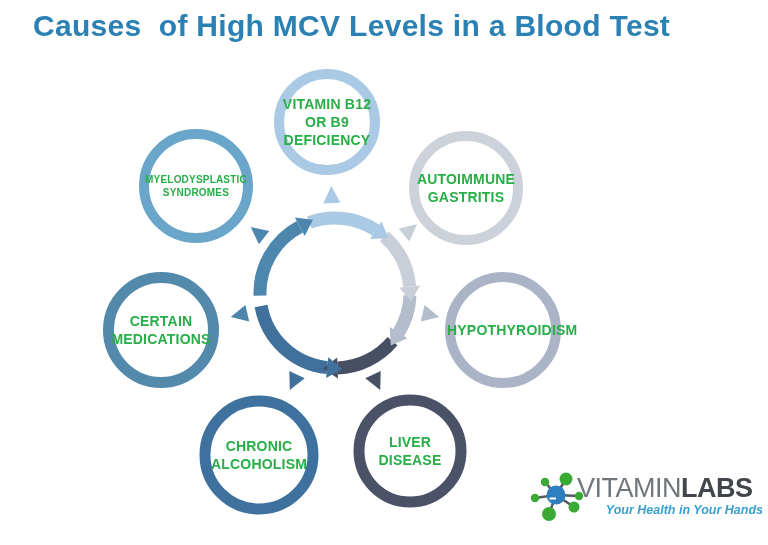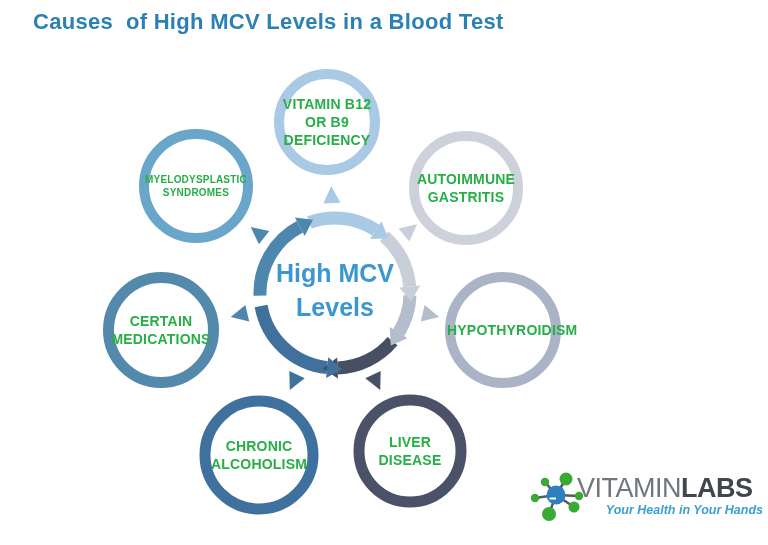--- a/index.html
+++ b/index.html
@@ -3,21 +3,21 @@
 <meta charset="utf-8">
 <style>
   * { margin:0; padding:0; box-sizing:border-box; }
   html,body { background:#ffffff; }
   .stage {
     position:relative; width:768px; height:545px; background:#ffffff;
     font-family:"Liberation Sans", sans-serif; overflow:hidden;
   }
   .title {
     position:absolute; left:33px; top:9px;
-    font-size:22px; font-weight:bold; letter-spacing:0.3px;
+    font-size:30px; font-weight:bold; letter-spacing:0.3px;
     white-space:pre; color:var(--title_color,#2b80b4);
   }
   .diagram-svg { position:absolute; left:0; top:0; }
   .cause-label {
     position:absolute; transform:translate(-50%,-50%);
     width:104px; text-align:center; white-space:pre-line;
     font-size:14px; font-weight:bold; line-height:1.3;
     letter-spacing:0.2px; color:var(--label_green,#27ae47);
   }
   .cause-label.small { font-size:10px; width:110px; }
@@ -85,22 +85,20 @@
       <polygon points="331.3,186.1 340.4,202.8 323.4,203.4" fill="#a9c9e4"></polygon>
       <polygon points="417.0,224.2 409.4,241.6 398.5,228.6" fill="#c9cfd9"></polygon>
       <polygon points="439.2,317.1 420.8,321.5 424.6,305.0" fill="#b4bdcb"></polygon>
       <polygon points="380.2,390.0 365.3,378.2 380.7,371.0" fill="#474f63"></polygon>
       <polygon points="289.8,390.0 289.3,371.0 304.7,378.2" fill="#40709c"></polygon>
       <polygon points="230.7,317.1 245.4,304.9 249.2,321.5" fill="#4e87ae"></polygon>
       <polygon points="250.7,227.1 269.3,230.9 258.9,244.3" fill="#4e87ae"></polygon>
     </g>
   </svg>
 
-  <div class="center-label">High MCV
-Levels</div>
 
   <div class="cause-label" style="left:327px; top:122px;">VITAMIN B12
 OR B9
 DEFICIENCY</div>
   <div class="cause-label" style="left:466px; top:188px;">AUTOIMMUNE
 GASTRITIS</div>
   <div class="cause-label mid" style="left:503px; top:330px;">HYPOTHYROIDISM</div>
   <div class="cause-label" style="left:410px; top:451px;">LIVER
 DISEASE</div>
   <div class="cause-label" style="left:161px; top:330px;">CERTAIN

